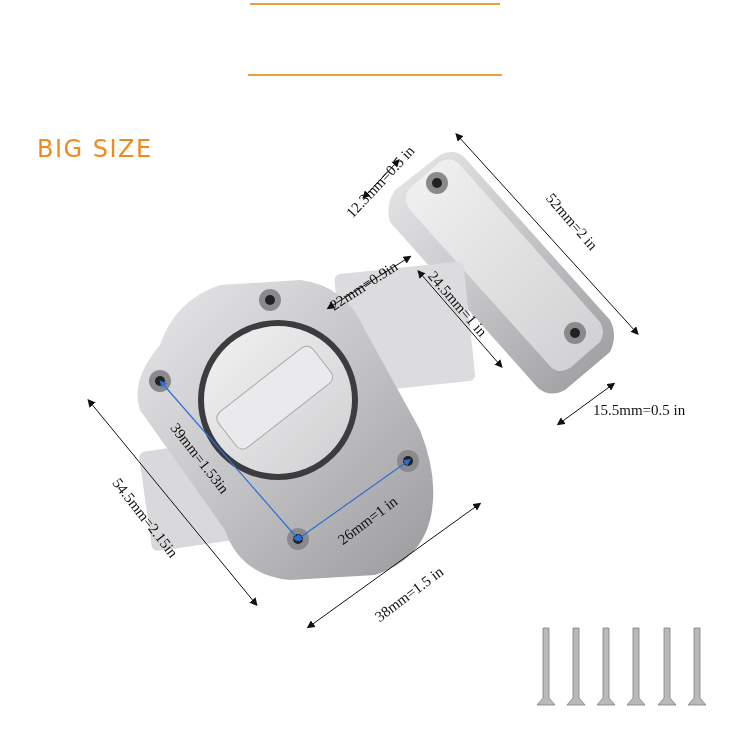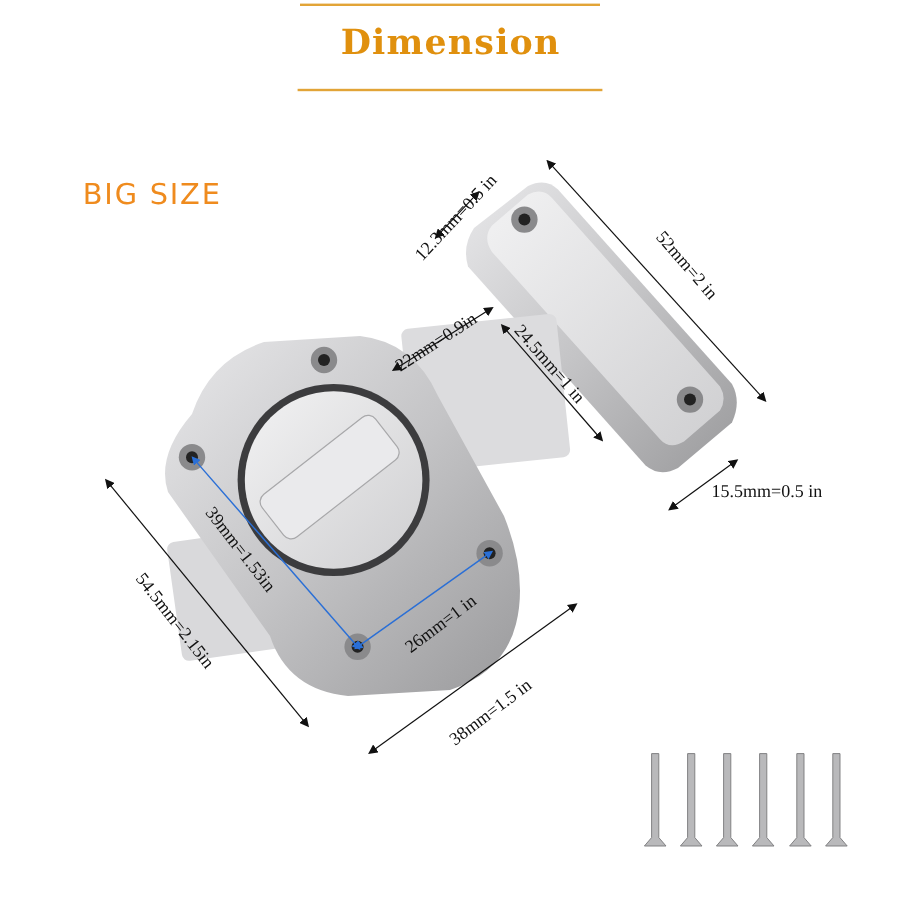--- a/index.html
+++ b/index.html
@@ -1,28 +1,27 @@
 <!DOCTYPE html>
 <html><head>
 <meta charset="utf-8">
 <style>
   html,body{margin:0;padding:0;background:#fff;}
   #stage{position:relative;width:750px;height:750px;overflow:hidden;background:#fff;font-family:"Liberation Serif",serif;}
   .hline{position:absolute;height:2px;background:#e2a437;}
   .title{position:absolute;left:248px;top:18px;width:255px;text-align:center;color:#e0900e;font-family:"DejaVu Serif",serif;font-size:29px;font-weight:bold;letter-spacing:1px;}
-  .bigsize{position:absolute;left:37px;top:148px;color:#ef8b1e;font-family:"DejaVu Sans",sans-serif;font-size:24px;letter-spacing:1.5px;margin-left:32px;}
+  .bigsize{position:absolute;left:37px;top:135px;color:#ef8b1e;font-family:"DejaVu Sans",sans-serif;font-size:24px;letter-spacing:1.5px;}
   .lbl{position:absolute;color:#111;font-size:15px;white-space:nowrap;transform-origin:0 0;}
   svg{position:absolute;left:0;top:0;}
 </style>
 </head>
 <body>
 
 <div id="stage">
   <div class="hline" style="left:250px;top:3px;width:250px;"></div>
-  <div class="title">Dimension</div>
   <div class="hline" style="left:248px;top:74px;width:254px;"></div>
   <div class="bigsize">BIG SIZE</div>
 
   <svg width="750" height="750">
     <defs>
       <linearGradient id="m1" x1="0" y1="0" x2="1" y2="1">
         <stop offset="0" stop-color="#e8e8ea"></stop>
           <stop offset="0.5" stop-color="#c4c4c6"></stop>
           <stop offset="1" stop-color="#9a9a9c"></stop>
       </linearGradient>

